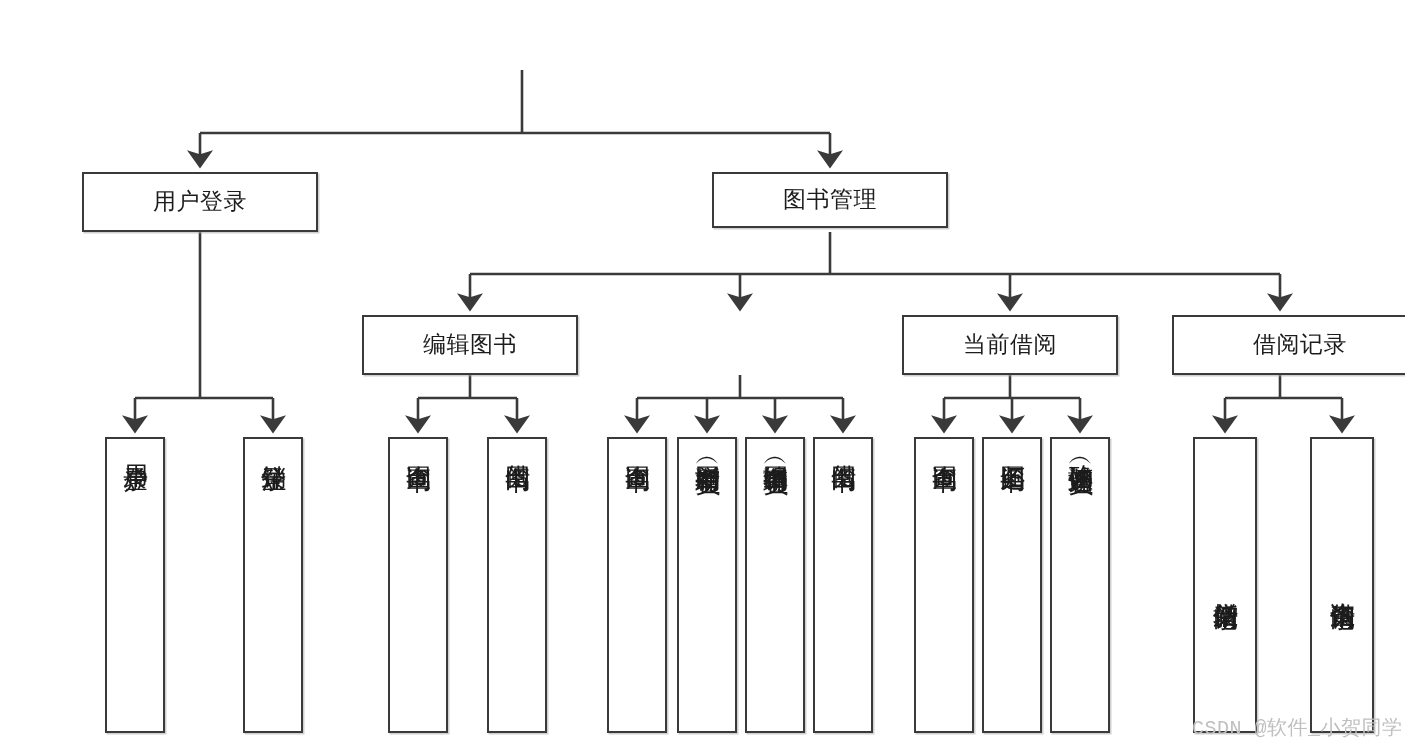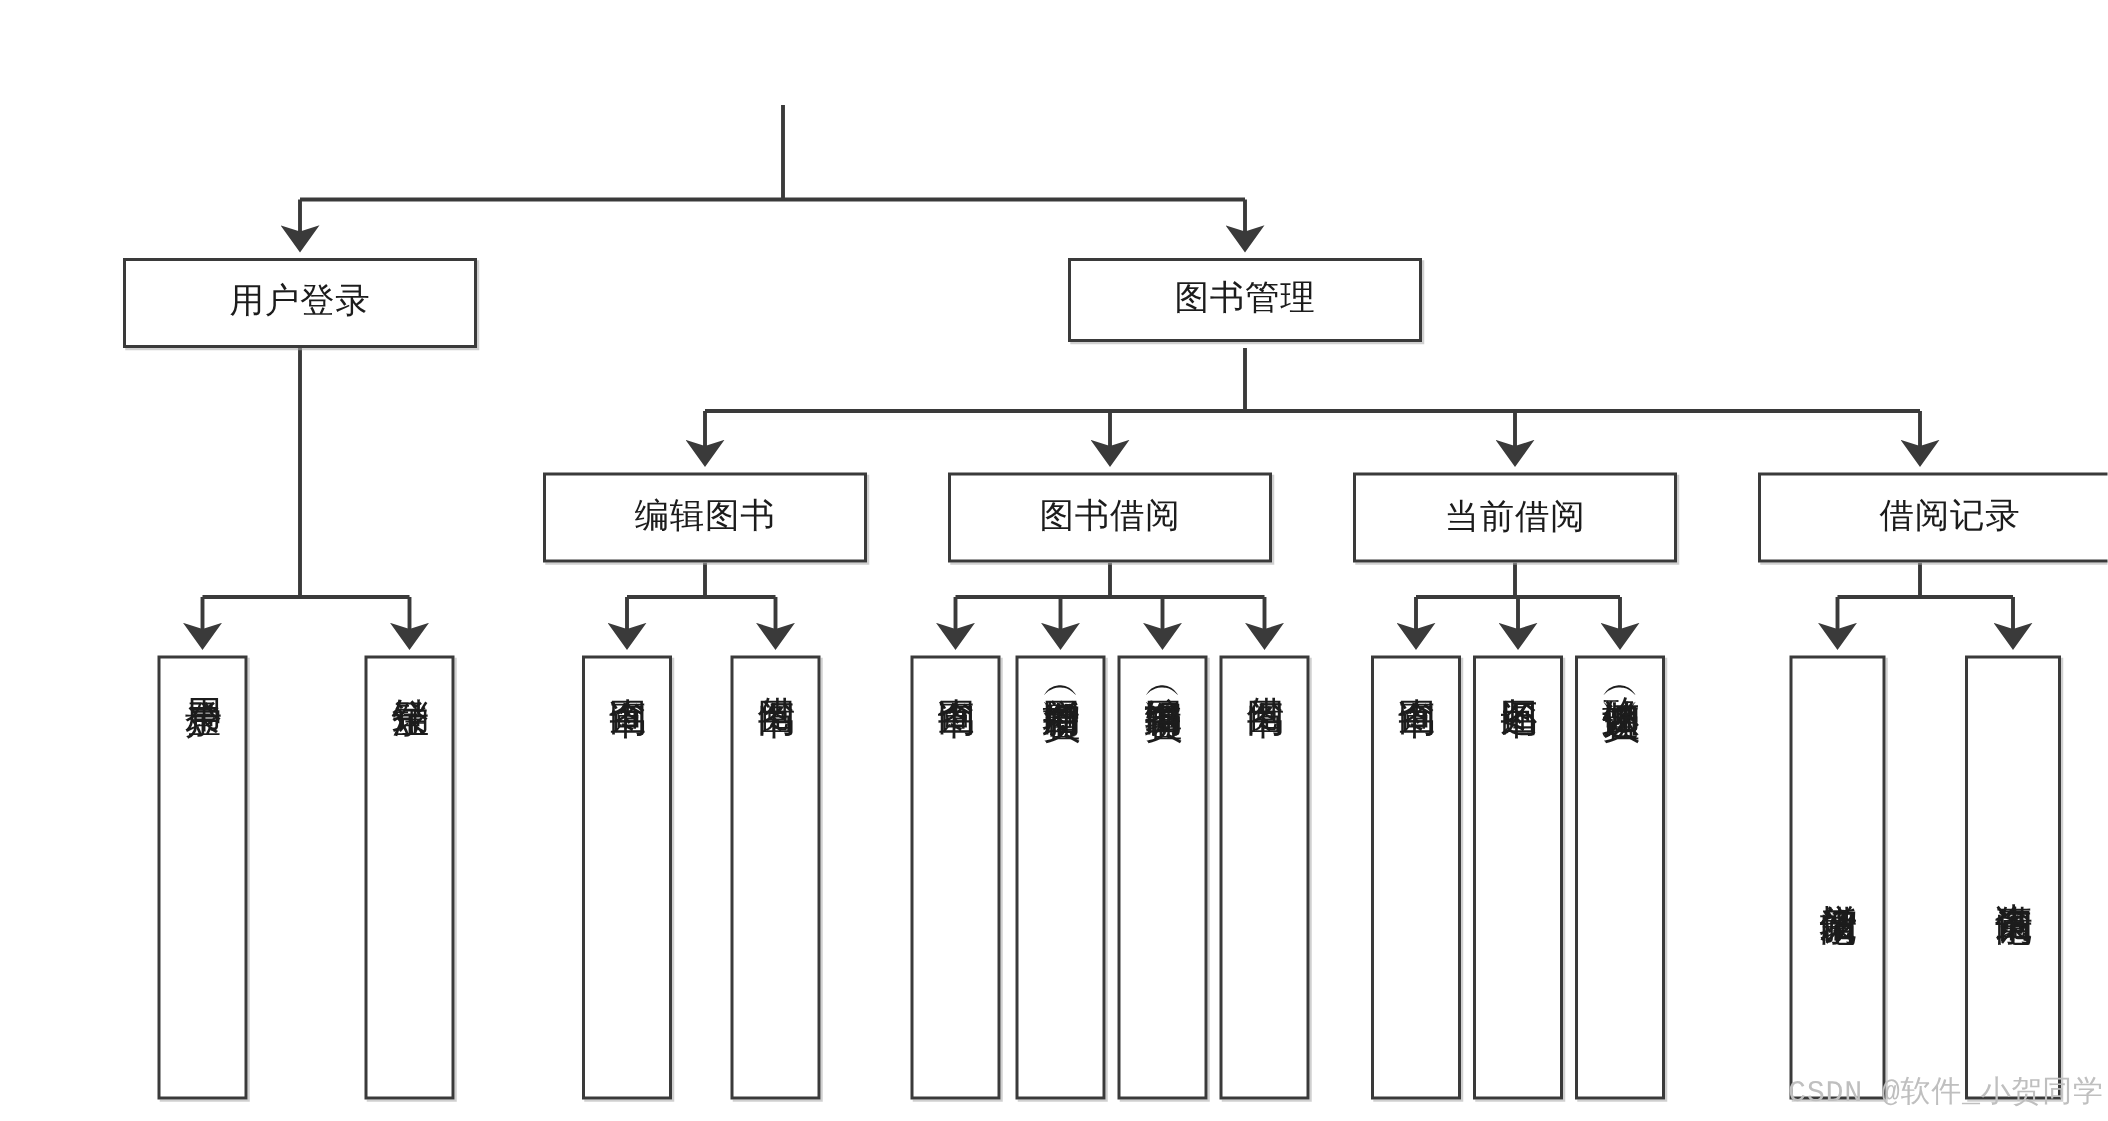--- a/index.html
+++ b/index.html
@@ -131,23 +131,20 @@
   <div class="node-box" id="node-l2-0" style="left: 82px; top: 172px; width: 236px; height: 60px;">
     <span class="node-label">用户登录</span>
   </div>
   <div class="node-box" id="node-l2-1" style="left: 712px; top: 172px; width: 236px; height: 56px;">
     <span class="node-label">图书管理</span>
   </div>
 
   <div class="node-box" id="node-l3-0" style="left: 362px; top: 315px; width: 216px; height: 60px;">
     <span class="node-label">编辑图书</span>
   </div>
-  <div class="node-box" id="node-l3-1" style="left: 632px; top: 315px; width: 216px; height: 60px;">
-    <span class="node-label">图书借阅</span>
-  </div>
   <div class="node-box" id="node-l3-2" style="left: 902px; top: 315px; width: 216px; height: 60px; font-family: Liberation Serif, serif;">
     <span class="node-label">当前借阅</span>
   </div>
   <div class="node-box" id="node-l3-3" style="left: 1172px; top: 315px; width: 256px; height: 60px;">
     <span class="node-label">借阅记录</span>
   </div>
 
   <div class="node-box leaf-box" id="node-leaf-0" style="left: 105px; top: 437px; width: 60px; height: 296px;">
     <span class="node-label">用户登录</span>
   </div>

